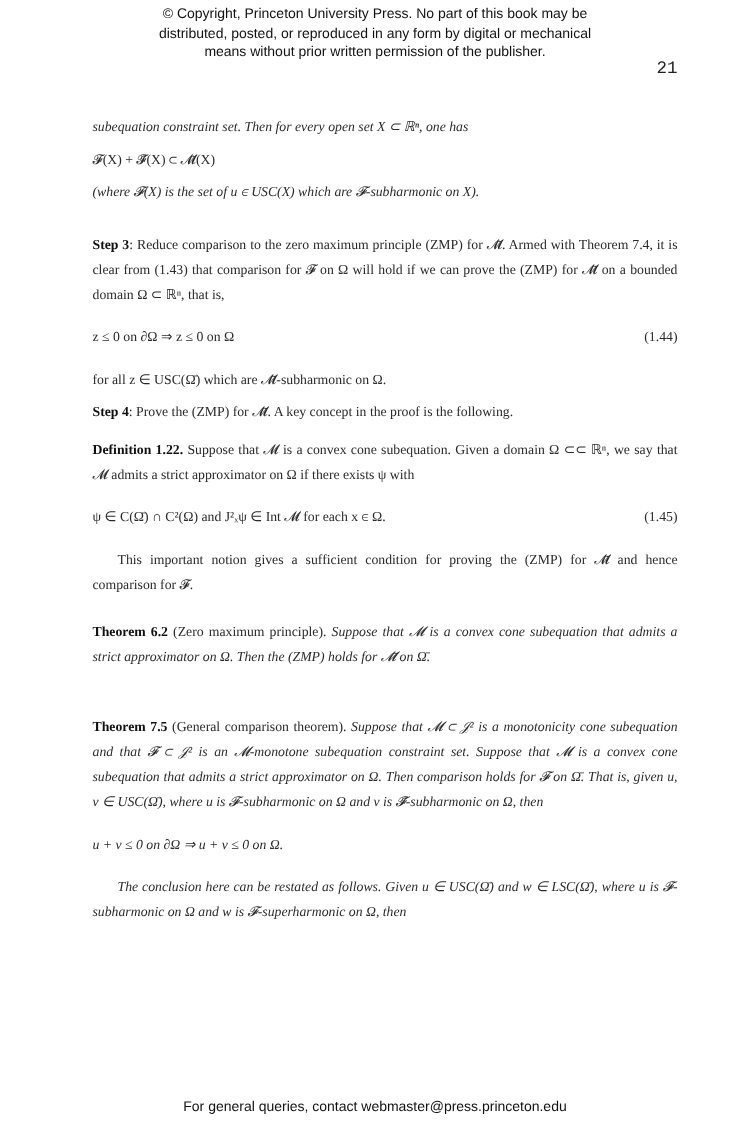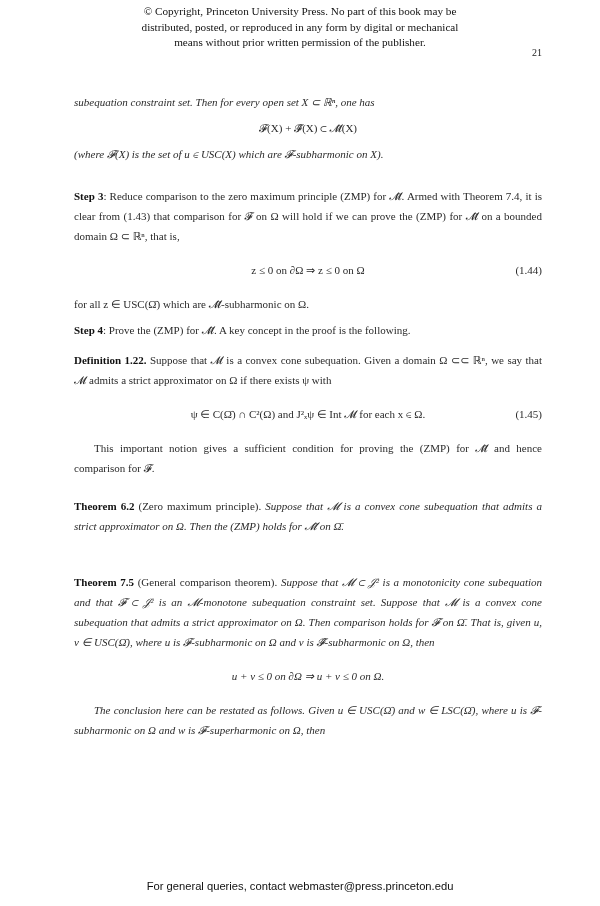--- a/index.html
+++ b/index.html
@@ -1,35 +1,35 @@
 <!DOCTYPE html>
 <html><head>
 <meta charset="utf-8">
 <style>
   html, body { margin: 0; padding: 0; background: #ffffff; }
   body { width: 600px; height: 906px; position: relative; overflow: hidden; color: #1a1a1a; }
   .copyright {
     position: absolute; left: 0; width: 600px; top: 4px; text-align: center;
-    font-family: Liberation Serif, serif; font-size: 11.2px; line-height: 15.5px; color: #111;
+    font-family: Liberation Sans, sans-serif; font-size: 11.2px; line-height: 15.5px; color: #111;
   }
   .copyright div { white-space: nowrap; }
   .running-head {
     position: absolute; left: 74px; right: 58px; top: 48px; height: 16px;
     font-family: "Liberation Sans", sans-serif; font-size: 11.2px; color: #222;
   }
   .running-head .title { position: absolute; left: 0; top: 0; letter-spacing: 0.2px; }
-  .running-head .pageno { position: absolute; right: 0; top: -1px; font-family: Liberation Serif, serif; font-size: 10px; }
+  .running-head .pageno { position: absolute; right: 0; top: -1px; font-family: Liberation Mono, monospace; font-size: 14px; }
   .page {
     position: absolute; left: 74px; width: 468px; top: 92px;
     font-family: "Liberation Serif", serif; font-size: 11px; line-height: 20px; color: #2a2a2a;
   }
   .page p { margin: 0; text-align: justify; }
   .it { font-style: italic; }
   .bf { font-weight: bold; color: #111; }
-  .display { position: relative; text-align: center; height: 20px; }
+  .display { position: relative; height: 20px; }
   .eqno { position: absolute; right: 0; top: 0; }
   .indent { text-indent: 20px; }
   .footer {
     position: absolute; left: 0; width: 600px; top: 880px; text-align: center;
     font-family: "Liberation Sans", sans-serif; font-size: 11.2px; color: #111;
   }
   .gap6 { height: 6px; } .gap10 { height: 10px; } .gap14 { height: 14px; } .gap18 { height: 18px; } .gap22 { height: 22px; }
 </style>
 </head>
 <body>

